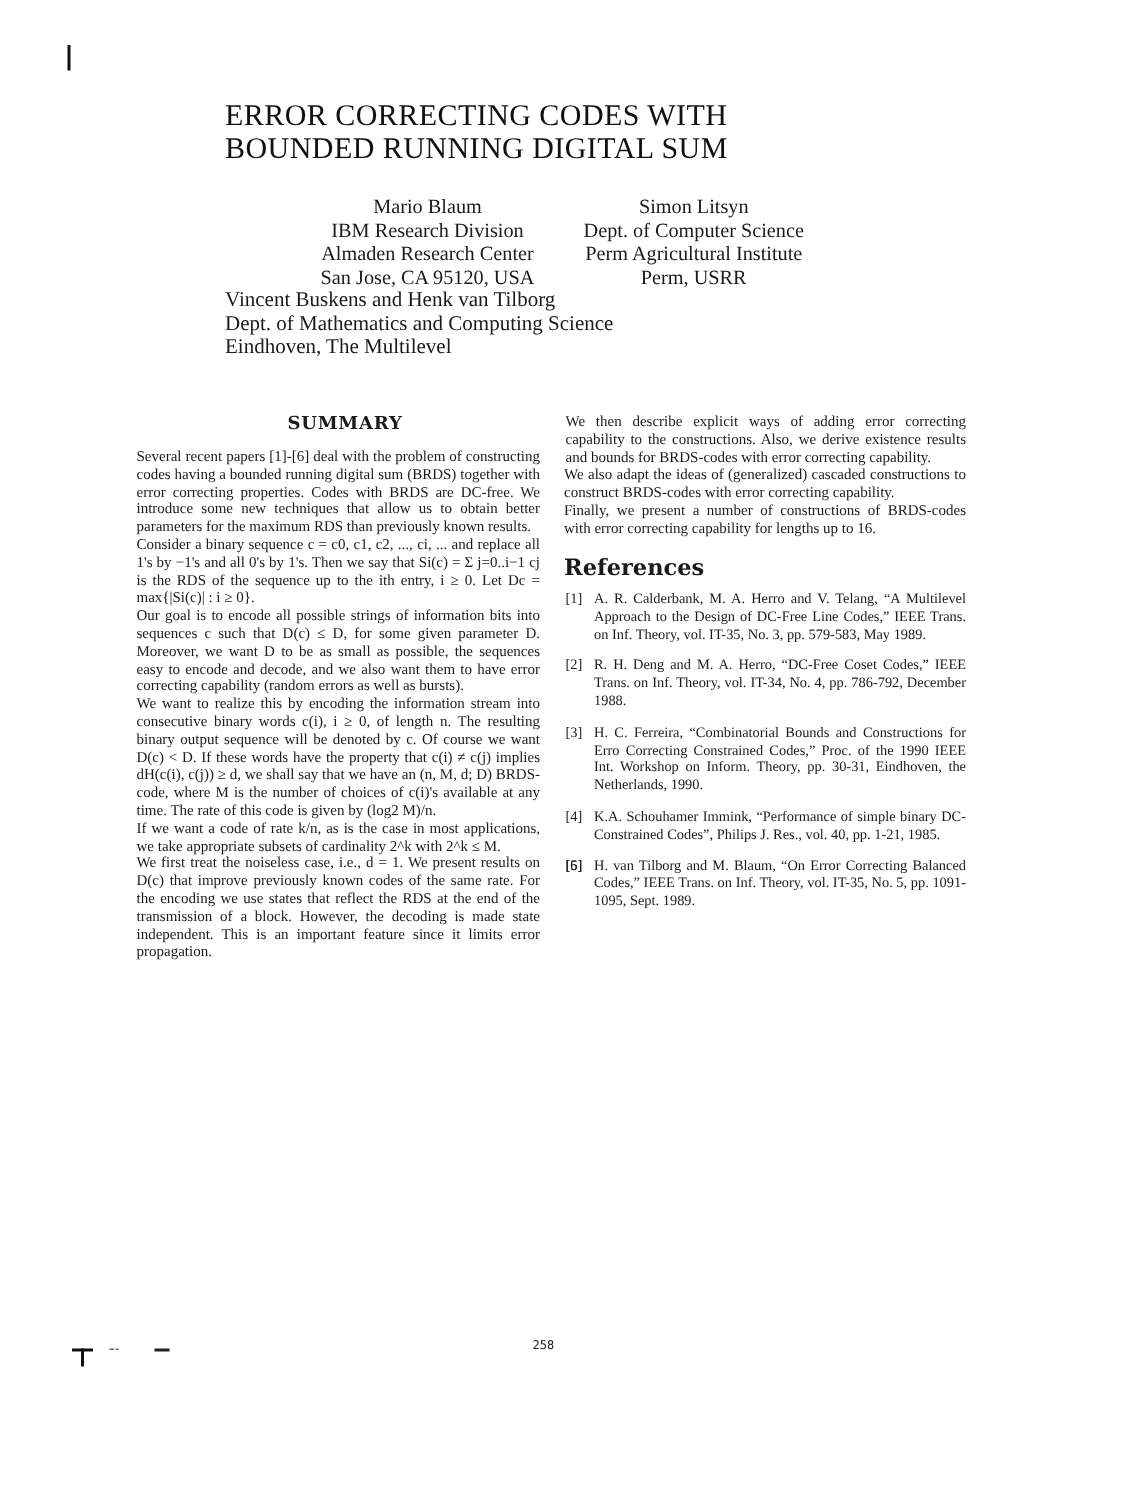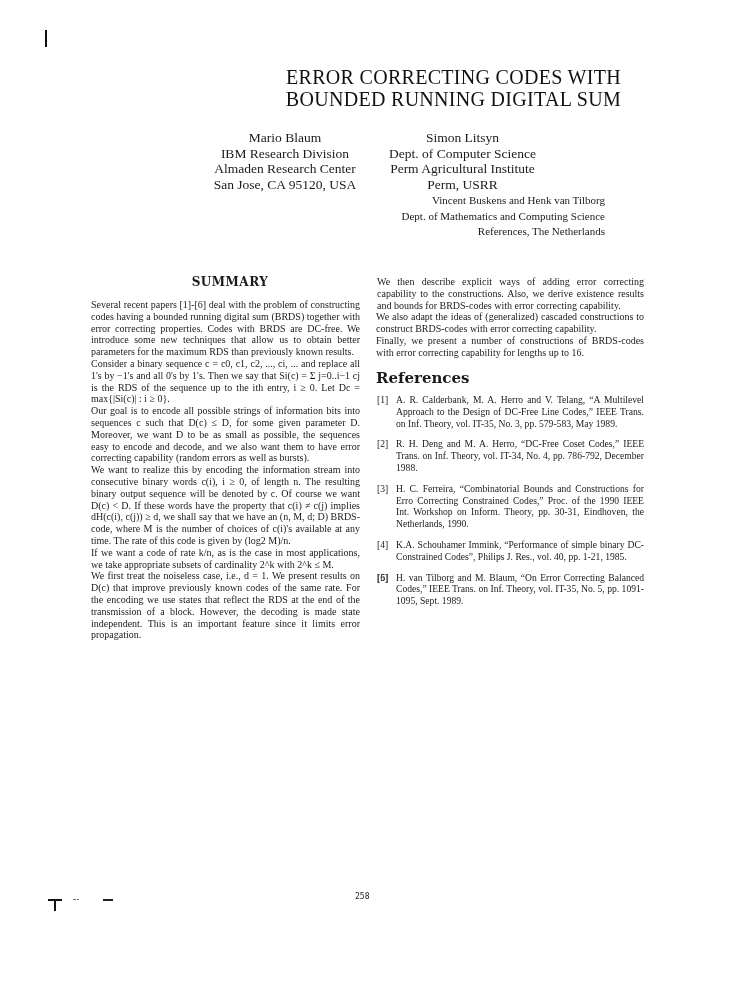--- a/index.html
+++ b/index.html
@@ -2,29 +2,29 @@
 <html><head>
   <meta charset="utf-8">
   <style>
     html, body { margin: 0; padding: 0; background: #ffffff; }
     body { width: 755px; height: 1000px; position: relative; overflow: hidden;
       font-family: "DejaVu Serif", "Liberation Serif", serif; color: #1a1a1a; }
     .mark-left { position: absolute; left: 45px; top: 30px; width: 2px; height: 17px; background: #111; }
     .mark-bottom-t { position: absolute; left: 48px; top: 899px; width: 14px; height: 2px; background: #111; }
     .mark-bottom-t::after { content: ""; position: absolute; left: 6px; top: 0; width: 2px; height: 12px; background: #111; }
     .mark-dot { position: absolute; top: 899px; height: 1px; background: #666; }
-    .title { position: absolute; left: 166px; width: 455px; top: 66px; text-align: right;
+    .title { position: absolute; left: 150px; width: 455px; top: 66px; text-align: left;
       font-family: "Liberation Serif", serif; font-size: 20px; line-height: 22px; letter-spacing: 0.3px; color: #111; }
     .authors { position: absolute; top: 130px; left: 205px; width: 345px; font-family: "Liberation Serif", serif; font-size: 13.5px; line-height: 15.5px; }
     .author-col { position: absolute; text-align: center; }
     .author-col.a1 { left: 0; width: 160px; }
     .author-col.a2 { left: 170px; width: 175px; }
     .author-col div { white-space: nowrap; }
-    .joint { position: absolute; top: 193px; left: 150px; width: 455px; text-align: right;
-      font-family: "Liberation Serif", serif; font-size: 11px; line-height: 15.5px; }
+    .joint { position: absolute; top: 193px; left: 150px; width: 455px; text-align: left;
+      font-family: "Liberation Serif", serif; font-size: 14px; line-height: 15.5px; }
     .section-head { position: absolute; font-family: "DejaVu Serif", serif; font-weight: bold; }
     .summary-head { left: 160px; top: 275px; width: 140px; text-align: center; font-size: 12px; letter-spacing: 0.5px; }
     .refs-head { left: 376px; top: 369px; font-size: 15px; }
     .col { position: absolute; font-family: "Liberation Serif", serif; font-size: 10px; line-height: 11.8px; text-align: justify; }
     .col-left { left: 91px; top: 299px; width: 269px; }
     .col-right { left: 376px; top: 276px; width: 268px; }
     .col p { margin: 0; }
     .col p.indent { padding-left: 1px; }
     .refs { position: absolute; left: 377px; top: 394px; width: 267px; font-family: "Liberation Serif", serif; font-size: 9.6px; line-height: 11.8px; }
     .ref { position: relative; padding-left: 19px; margin-bottom: 9px; text-align: justify; }
@@ -56,21 +56,21 @@
     <div>Simon Litsyn</div>
     <div>Dept. of Computer Science</div>
     <div>Perm Agricultural Institute</div>
     <div>Perm, USRR</div>
   </div>
 </div>
 
 <div class="joint">
   <div>Vincent Buskens and Henk van Tilborg</div>
   <div>Dept. of Mathematics and Computing Science</div>
-  <div>References, The Netherlands</div>
+  <div>Eindhoven, The Multilevel</div>
 </div>
 
 <div class="section-head summary-head">SUMMARY</div>
 
 <div class="col col-left">
   <p>Several recent papers [1]-[6] deal with the problem of constructing codes having a bounded running digital sum (BRDS) together with error correcting properties. Codes with BRDS are DC-free. We introduce some new techniques that allow us to obtain better parameters for the maximum RDS than previously known results.</p>
   <p>Consider a binary sequence c = c0, c1, c2, ..., ci, ... and replace all 1's by −1's and all 0's by 1's. Then we say that Si(c) = Σ j=0..i−1 cj is the RDS of the sequence up to the ith entry, i ≥ 0. Let Dc = max{|Si(c)| : i ≥ 0}.</p>
   <p>Our goal is to encode all possible strings of information bits into sequences c such that D(c) ≤ D, for some given parameter D. Moreover, we want D to be as small as possible, the sequences easy to encode and decode, and we also want them to have error correcting capability (random errors as well as bursts).</p>
   <p>We want to realize this by encoding the information stream into consecutive binary words c(i), i ≥ 0, of length n. The resulting binary output sequence will be denoted by c. Of course we want D(c) &lt; D. If these words have the property that c(i) ≠ c(j) implies dH(c(i), c(j)) ≥ d, we shall say that we have an (n, M, d; D) BRDS-code, where M is the number of choices of c(i)'s available at any time. The rate of this code is given by (log2 M)/n.</p>
   <p>If we want a code of rate k/n, as is the case in most applications, we take appropriate subsets of cardinality 2^k with 2^k ≤ M.</p>

